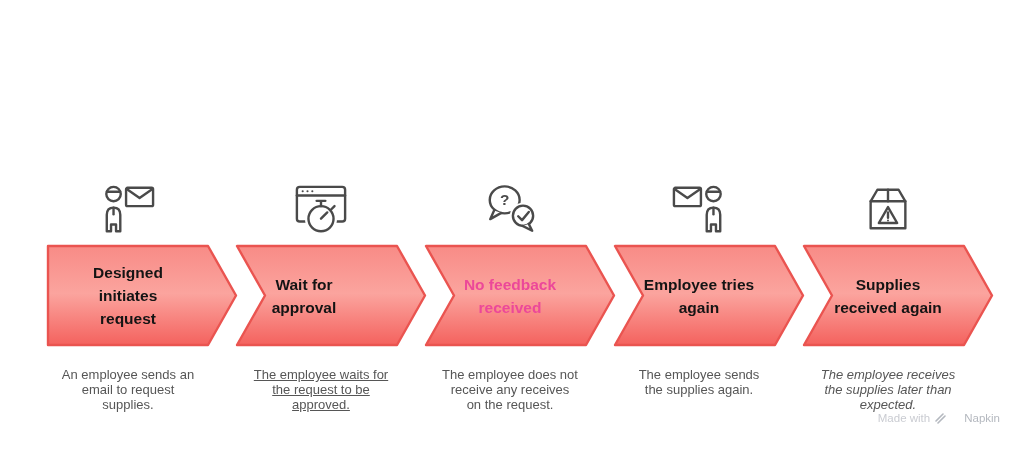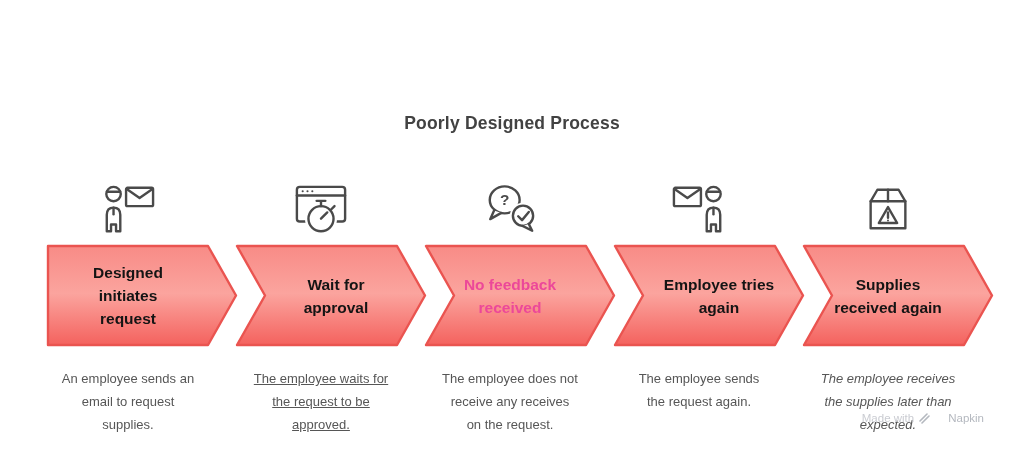--- a/index.html
+++ b/index.html
@@ -17,36 +17,35 @@
   .icon-holder svg { width:100%; height:100%; }
   .icon-holder svg * { vector-effect:non-scaling-stroke; }
   .step-label {
     position:absolute; top:246px; height:99px; width:116px;
     display:flex; align-items:center; justify-content:center;
     text-align:center; font-weight:bold; font-size:15.5px; line-height:23px;
     color:#141414;
   }
   .step-desc {
     position:absolute; top:367px; width:136px;
-    text-align:center; font-size:13px; line-height:23px; color:#565656;
+    text-align:center; font-size:13px; line-height:15px; color:#565656;
   }
   .watermark {
-    position:absolute; top:412px; right:40px;
+    position:absolute; top:412px; right:24px;
     display:flex; gap:4px;
     font-size:11.5px; color:#caccd2;
   }
   .watermark .brand { color:#b4b8bf;margin-left:14px; }
   .watermark svg { width:12px; height:12px; }
 </style>
 </head>
 <body>
 
 <div class="canvas">
 
-  <div class="title">Poorly Designed Process</div>
 
   <svg class="band-svg" width="1024" height="106" viewBox="0 0 1024 106">
     <defs>
       <linearGradient id="chevGrad" x1="0" y1="0" x2="0" y2="1">
         <stop offset="0%" stop-color="#f88b86"></stop>
         <stop offset="48%" stop-color="#fba49e"></stop>
         <stop offset="100%" stop-color="#f4625e"></stop>
       </linearGradient>
     </defs>
     <g id="chevrons">
@@ -77,21 +76,21 @@
       <circle cx="13" cy="8.5" r="1.1" fill="currentColor" stroke="none"></circle>
       <circle cx="18" cy="8.5" r="1.1" fill="currentColor" stroke="none"></circle>
       <circle cx="23" cy="8.5" r="1.1" fill="currentColor" stroke="none"></circle>
       <circle cx="32" cy="37" r="13" fill="#ffffff" stroke="#ffffff" stroke-width="7"></circle>
       <circle cx="32" cy="37" r="13"></circle>
       <path d="M32 24 V19"></path>
       <path d="M27.5 18.5 H36.5"></path>
       <path d="M42.5 27.5 L46 24"></path>
       <path d="M32 37 L38.5 30.5"></path>
     </svg></div>
-      <div class="step-label" style="left: 278px; color: rgb(20, 20, 20); text-align: center;">Wait for approval</div>
+      <div class="step-label" style="left: 246px; color: rgb(20, 20, 20); text-align: center;">Wait for approval</div>
       <div class="step-desc" style="left: 253px; color: rgb(86, 86, 86); text-decoration: underline;">The employee waits for the request to be approved.</div>
       <div class="icon-holder" style="left: 479px; color: rgb(74, 74, 74);">
     <svg viewBox="0 0 64 56" fill="none" stroke="currentColor" stroke-width="2.4" stroke-linecap="round" stroke-linejoin="round">
       <ellipse cx="26.5" cy="17.5" rx="15.5" ry="14" fill="#ffffff"></ellipse>
       <path d="M15.5 28.5 L11.5 37.5 L23 31" fill="#ffffff"></path>
       <text x="26.5" y="23" text-anchor="middle" stroke="none" fill="currentColor" font-family="Liberation Sans, sans-serif" font-size="16" font-weight="bold">?</text>
       <circle cx="45.5" cy="34" r="10.5" fill="#ffffff" stroke="#ffffff" stroke-width="6"></circle>
       <circle cx="45.5" cy="34" r="10.5"></circle>
       <path d="M51.5 42.5 L55 49.5 L45 44.5" fill="#ffffff"></path>
       <path d="M40.5 34.5 L44.5 38.5 L51.5 30"></path>
@@ -100,22 +99,22 @@
       <div class="step-desc" style="left: 442px; color: rgb(86, 86, 86);">The employee does not receive any receives on the request.</div>
       <div class="icon-holder" style="left: 668px; color: rgb(74, 74, 74);">
     <svg viewBox="0 0 64 56" fill="none" stroke="currentColor" stroke-width="2.4" stroke-linecap="round" stroke-linejoin="round">
       <rect x="6" y="5" width="28" height="19" rx="1.5"></rect>
       <path d="M7 6.5 L20 15.5 L33 6.5"></path>
       <circle cx="47" cy="11.5" r="7.5"></circle>
       <path d="M40.2 9 H53.8"></path>
       <path d="M40 50 V33 Q40 25.5 47 25.5 Q54 25.5 54 33 V50 H49.6 V43 H44.4 V50 Z"></path>
       <path d="M47 25.5 V32.5"></path>
     </svg></div>
-      <div class="step-label" style="left: 641px; color: rgb(20, 20, 20); margin-left: 20px;">Employee tries again</div>
-      <div class="step-desc" style="left: 631px; color: rgb(86, 86, 86);">The employee sends the request again.</div>
+      <div class="step-label" style="left: 641px; color: rgb(20, 20, 20);">Employee tries again</div>
+      <div class="step-desc" style="left: 631px; color: rgb(86, 86, 86);">The employee sends the supplies again.</div>
       <div class="icon-holder" style="left: 857px; color: rgb(74, 74, 74);">
     <svg viewBox="0 0 64 56" fill="none" stroke="currentColor" stroke-width="2.4" stroke-linecap="round" stroke-linejoin="round">
       <path d="M14 19 L21 7 H43 L50 19"></path>
       <path d="M32 7 V19"></path>
       <rect x="14" y="19" width="36" height="28"></rect>
       <path d="M32 25 L41.5 41.5 H22.5 Z"></path>
       <path d="M32 30.5 V36"></path>
       <circle cx="32" cy="38.9" r="1" fill="currentColor" stroke="none"></circle>
     </svg></div>
       <div class="step-label" style="left: 830px; color: rgb(20, 20, 20);">Supplies received again</div>

